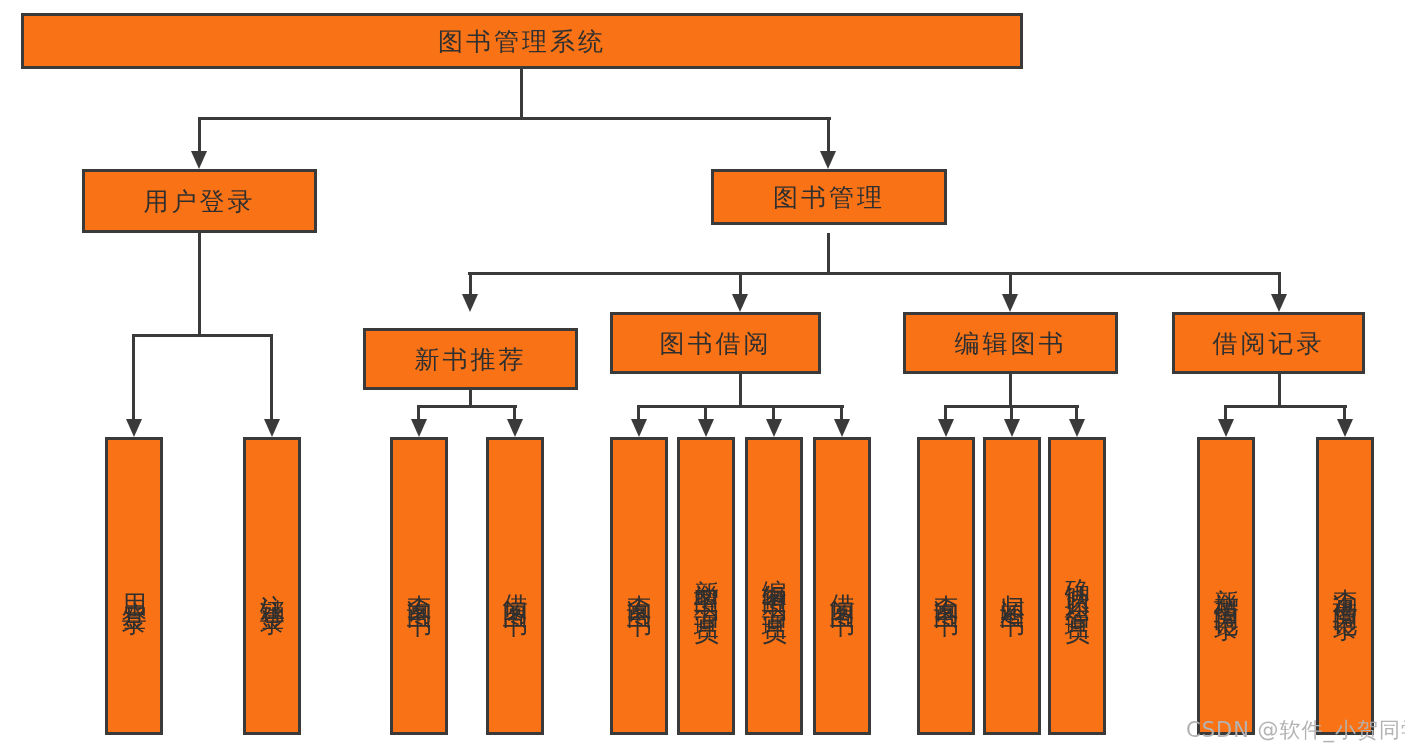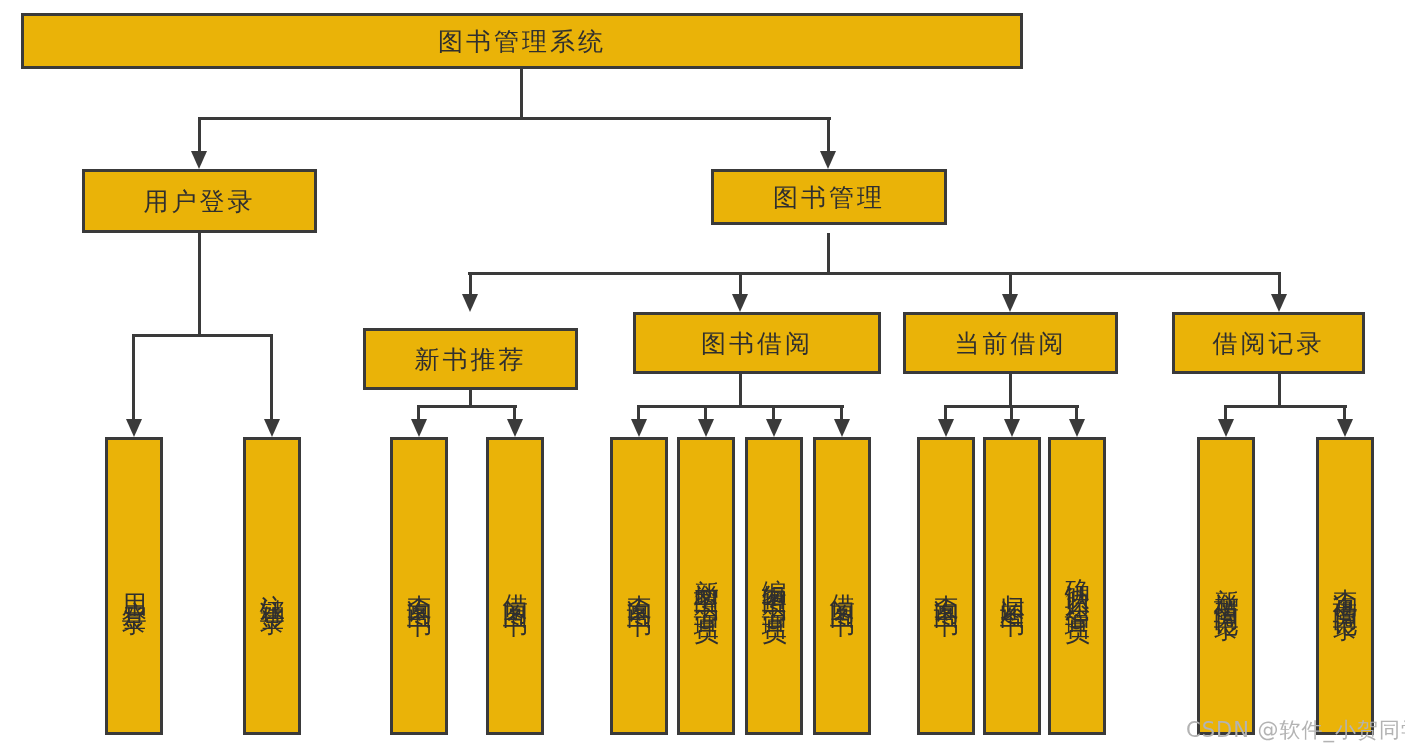--- a/index.html
+++ b/index.html
@@ -1,21 +1,21 @@
 <!DOCTYPE html>
 <html><head>
 <meta charset="utf-8">
 <style>
   html,body { margin:0; padding:0; background:#ffffff; }
   .stage {
     position:relative; width:1405px; height:747px; background:#ffffff;
     font-family:"DejaVu Sans", sans-serif; overflow:hidden;
   }
   .box {
-    position:absolute; box-sizing:border-box; background:#eab308;
+    position:absolute; box-sizing:border-box; background:#f97316;
     border:3px solid #3a3a3a; display:flex; align-items:center; justify-content:center;
     color:#2f2f2f; z-index:2;
   }
   .hbox span { font-size:25px; letter-spacing:3px; white-space:nowrap; }
   .vbox span {
     writing-mode:vertical-rl; text-orientation:mixed;
     font-size:25px; letter-spacing:6px; line-height:1.1; white-space:nowrap;
   }
   .ln { position:absolute; display:block; background:#3a3a3a; z-index:1; }
   .ar {
@@ -94,25 +94,25 @@
   <div class="box hbox" style="left:82px;top:169px;width:235px;height:64px">
     <span>用户登录</span>
   </div>
   <div class="box hbox" style="left:711px;top:169px;width:236px;height:56px">
     <span>图书管理</span>
   </div>
 
   <div class="box hbox" style="left:363px;top:328px;width:215px;height:62px">
     <span>新书推荐</span>
   </div>
-  <div class="box hbox" style="left:633px;top:312px;width:248px;height:62px">
+  <div class="box hbox" style="left:610px;top:312px;width:211px;height:62px">
     <span>图书借阅</span>
   </div>
   <div class="box hbox" style="left:903px;top:312px;width:215px;height:62px">
-    <span>当前借阅</span>
+    <span>编辑图书</span>
   </div>
   <div class="box hbox" style="left:1172px;top:312px;width:193px;height:62px">
     <span>借阅记录</span>
   </div>
 
   <div class="box vbox" style="left:105px;top:437px;width:58px;height:298px">
     <span>用户登录</span>
   </div>
   <div class="box vbox" style="left:243px;top:437px;width:58px;height:298px">
     <span>注销登录</span>

